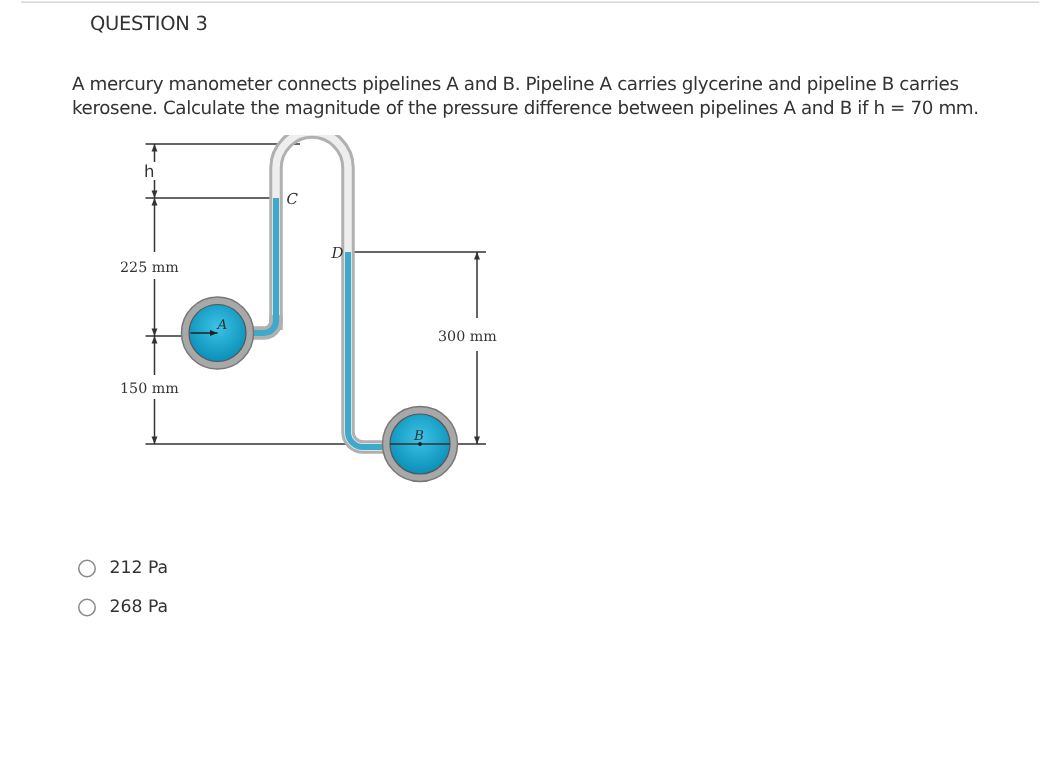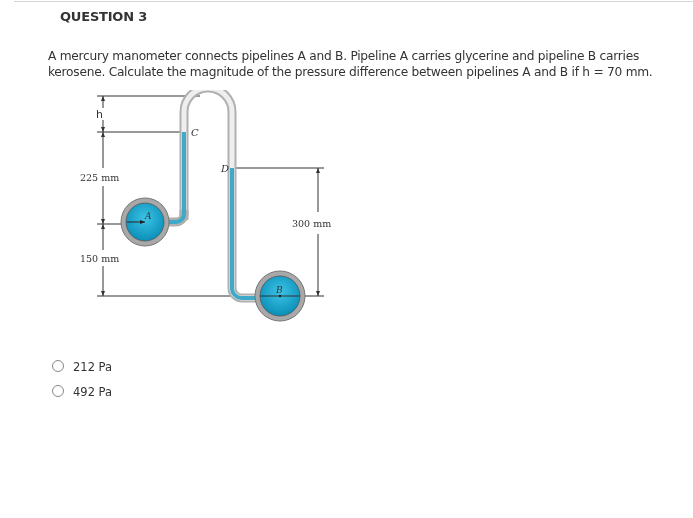--- a/index.html
+++ b/index.html
@@ -1,26 +1,26 @@
 <!DOCTYPE html>
 <html><head>
   <meta charset="utf-8">
   <style>
     html, body { margin: 0; padding: 0; background: #ffffff; }
     body { width: 693px; height: 518px; position: relative; overflow: hidden;
            font-family: "DejaVu Sans", sans-serif; color: #222; }
     .top-rule { position: absolute; left: 14px; right: 0; top: 1px; height: 1px; background: #d6d6d6; }
-    .q-title { position: absolute; left: 60px; top: 9px; font-size: 13px; font-weight: bold; color: #333;
+    .q-title { position: absolute; left: 60px; top: 9px; font-size: 13px; font-weight: normal; color: #333;
                letter-spacing: -0.2px; }
     .q-text { position: absolute; left: 48px; top: 48px; width: 640px; font-size: 12.2px; line-height: 16px;
               color: #333; letter-spacing: -0.25px; }
     .figure { position: absolute; left: 60px; top: 90px; width: 300px; height: 250px; }
     .figure svg { display: block; }
     .answers { position: absolute; left: 52px; top: 360px; }
-    .answer { display: flex; align-items: flex-start; height: 25.3px; cursor: pointer; }
+    .answer { display: flex; align-items: flex-end; height: 25.3px; cursor: pointer; }
     .radio { width: 12px; height: 12px; border: 1px solid #888; border-radius: 50%; background: #fff;
              margin-right: 9px; box-sizing: border-box; }
     .answer-label { font-size: 11.5px; color: #333; }
     .serif { font-family: "DejaVu Serif", serif; }
   </style>
 </head>
 <body>
 
 <div class="top-rule"></div>
 <div class="q-title">QUESTION 3</div>
@@ -95,15 +95,15 @@
   </svg>
 </div>
 
 <div class="answers">
   <div class="answer">
     <span class="radio"></span>
     <span class="answer-label">212 Pa</span>
   </div>
   <div class="answer">
     <span class="radio"></span>
-    <span class="answer-label">492 Pa</span>
+    <span class="answer-label">268 Pa</span>
   </div>
 </div>
 
 </body></html>

